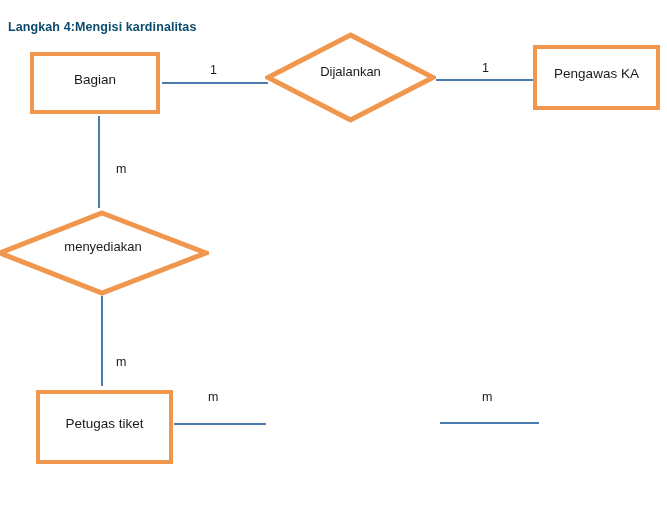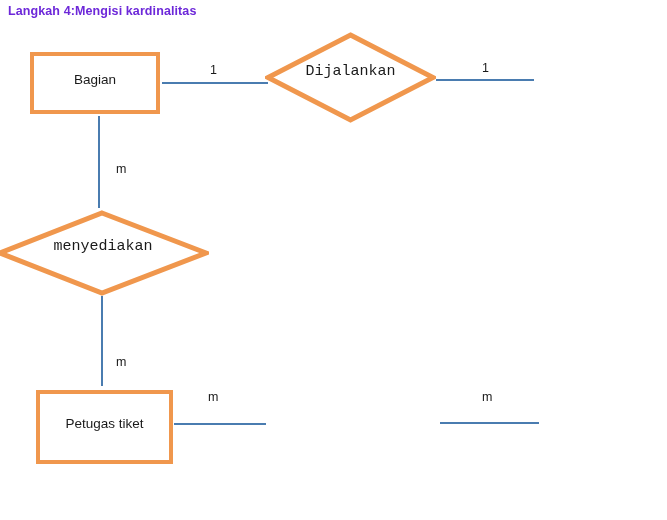--- a/index.html
+++ b/index.html
@@ -8,24 +8,24 @@
     width: 667px;
     height: 520px;
     background: #ffffff;
     overflow: hidden;
     font-family: "Liberation Sans", sans-serif;
     color: #1a1a1a;
   }
   .title {
     position: absolute;
     left: 8px;
-    top: 4px;
+    top: 20px;
     font-size: 12.5px;
     font-weight: bold;
-    color: #6d28d9;
+    color: #0c4a6e;
     letter-spacing: 0.1px;
   }
   .entity {
     position: absolute;
     box-sizing: border-box;
     border: 4px solid #F0974D;
     background: #ffffff;
     display: flex;
     align-items: center;
     justify-content: center;
@@ -34,23 +34,22 @@
   }
   .diamond { position: absolute; }
   .diamond svg { display: block; }
   .diamond-label {
     position: absolute;
     left: 0; top: 0; right: 0; bottom: 0;
     display: flex;
     align-items: center;
     justify-content: center;
     padding-bottom: 13px;
-    font-size: 15px;
+    font-size: 13px;
     pointer-events: none;
-    font-family: Liberation Mono, monospace;
   }
   .line { position: absolute; background: #4A7CB0; }
   .card-label {
     position: absolute;
     font-size: 12.5px;
     color: #1a1a1a;
   }
 </style>
 </head>
 <body>
@@ -70,20 +69,23 @@
   <div class="card-label" style="left:482px; top:61px;">1</div>
   <div class="card-label" style="left:116px; top:162px;">m</div>
   <div class="card-label" style="left:116px; top:355px;">m</div>
   <div class="card-label" style="left:208px; top:390px;">m</div>
   <div class="card-label" style="left:482px; top:390px;">m</div>
 
   <div class="entity" style="left:30px; top:52px; width:130px; height:62px;">
     <span>Bagian</span>
   </div>
 
+  <div class="entity" style="left:533px; top:45px; width:127px; height:65px;">
+    <span>Pengawas KA</span>
+  </div>
 
   <div class="entity" style="left:36px; top:390px; width:137px; height:74px;">
     <span>Petugas tiket</span>
   </div>
 
 
   <div class="diamond" style="left:265px; top:32px; width:171px; height:91px;">
     <svg width="171" height="91" viewBox="0 0 171 91">
       <polygon points="85.5,3 168,45.5 85.5,88 3,45.5" fill="#ffffff" stroke="#F0974D" stroke-width="5" stroke-linejoin="miter"></polygon>
     </svg>

